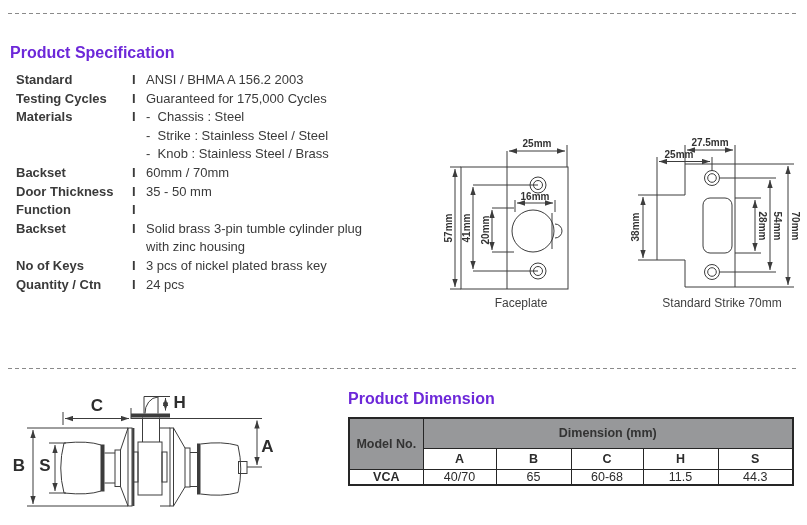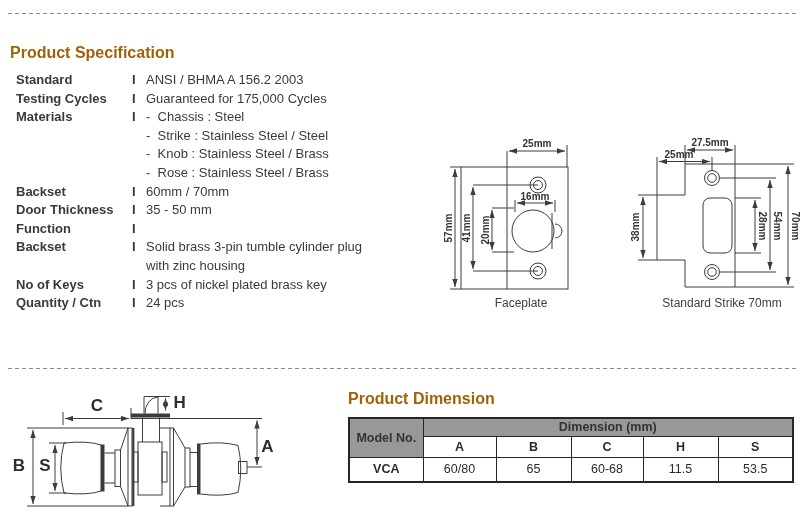--- a/index.html
+++ b/index.html
@@ -1,20 +1,20 @@
 <!DOCTYPE html>
 <html><head>
 <meta charset="utf-8">
 <style>
   html,body{margin:0;padding:0}
   body{width:807px;height:525px;position:relative;background:#fff;
        font-family:"Liberation Sans",sans-serif;color:#333;overflow:hidden}
   .abs{position:absolute}
   .dash{height:1px;background:repeating-linear-gradient(to right,#8a8a8a 0 4px,transparent 4px 7px)}
-  .sec-title{font-size:16px;font-weight:700;color:#a16207}
+  .sec-title{font-size:16px;font-weight:700;color:#6d28d9}
   .spec-rows{font-size:13px;color:#3a3a3a;line-height:18.6px}
   .srow{display:flex}
   .srow .lbl{width:116px;font-weight:700;flex:0 0 auto}
   .srow .sep{width:14px;font-weight:700;flex:0 0 auto}
   .srow .val{white-space:pre}
   table.dim{border-collapse:collapse;table-layout:fixed;width:444px;
             font-size:12.5px;color:#2c2c2c;border:2px solid #262626}
   table.dim td{border:1px solid #262626;text-align:center;vertical-align:middle;padding:0}
   td.gray{background:#97989a;font-weight:700;color:#333}
   td.bold{font-weight:700}
@@ -54,25 +54,20 @@
       <span class="lbl"></span>
       <span class="sep"></span>
       <span class="val">-  Strike : Stainless Steel / Steel</span>
     </div>
   <div class="srow">
       <span class="lbl"></span>
       <span class="sep"></span>
       <span class="val">-  Knob : Stainless Steel / Brass</span>
     </div>
   <div class="srow">
-      <span class="lbl"></span>
-      <span class="sep"></span>
-      <span class="val">-  Rose : Stainless Steel / Brass</span>
-    </div>
-  <div class="srow">
       <span class="lbl">Backset</span>
       <span class="sep">I</span>
       <span class="val">60mm / 70mm</span>
     </div>
   <div class="srow">
       <span class="lbl">Door Thickness</span>
       <span class="sep">I</span>
       <span class="val">35 - 50 mm</span>
     </div>
   <div class="srow">
@@ -288,33 +283,33 @@
 <table class="dim abs" style="left:348px;top:417px">
   <colgroup>
     <col style="width:74px">
       <col style="width:73px">
       <col style="width:75px">
     <col style="width:72px">
       <col style="width:75px">
       <col style="width:75px">
   </colgroup>
   <tbody>
-      <tr style="height:18px">
+      <tr style="height:30px">
     <td class="gray" rowspan="2">Model No.</td>
     <td class="gray" colspan="5">Dimension (mm)</td>
   </tr>
   <tr style="height:21px">
     <td class="bold">A</td>
     <td class="bold">B</td>
     <td class="bold">C</td>
     <td class="bold">H</td>
     <td class="bold">S</td>
   </tr>
-  <tr style="height:25px">
+  <tr style="height:16px">
     <td class="bold">VCA</td>
-    <td>60/80</td>
+    <td>40/70</td>
     <td>65</td>
     <td>60-68</td>
     <td>11.5</td>
-    <td>53.5</td>
+    <td>44.3</td>
   </tr>
 </tbody>
   </table>
 
 </body></html>

